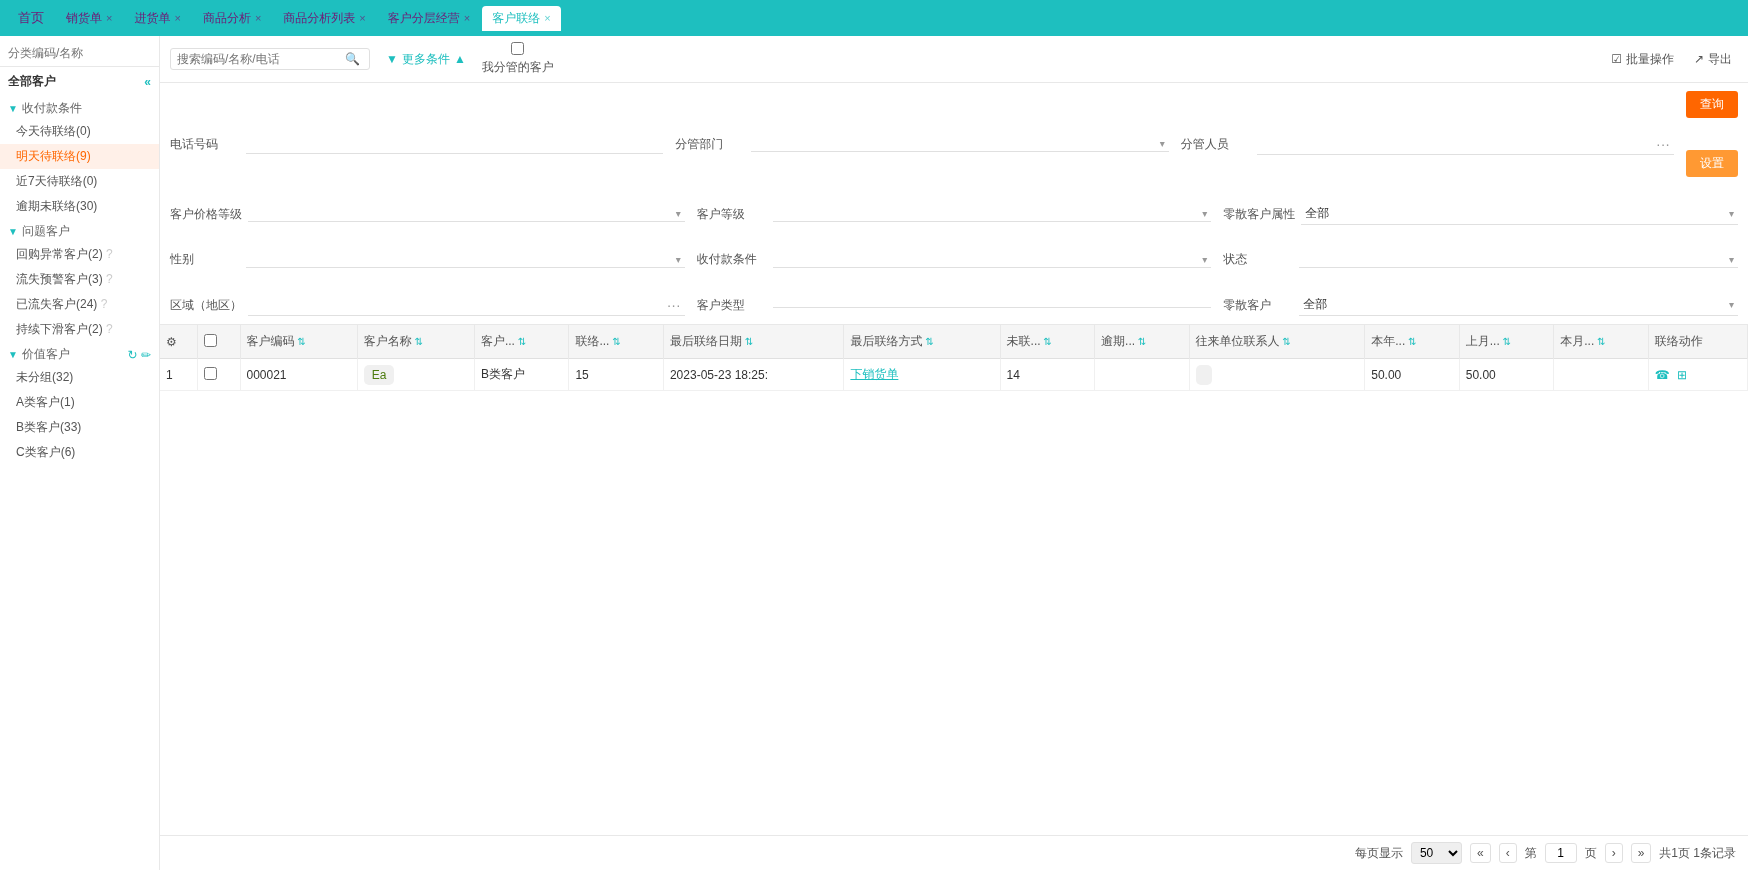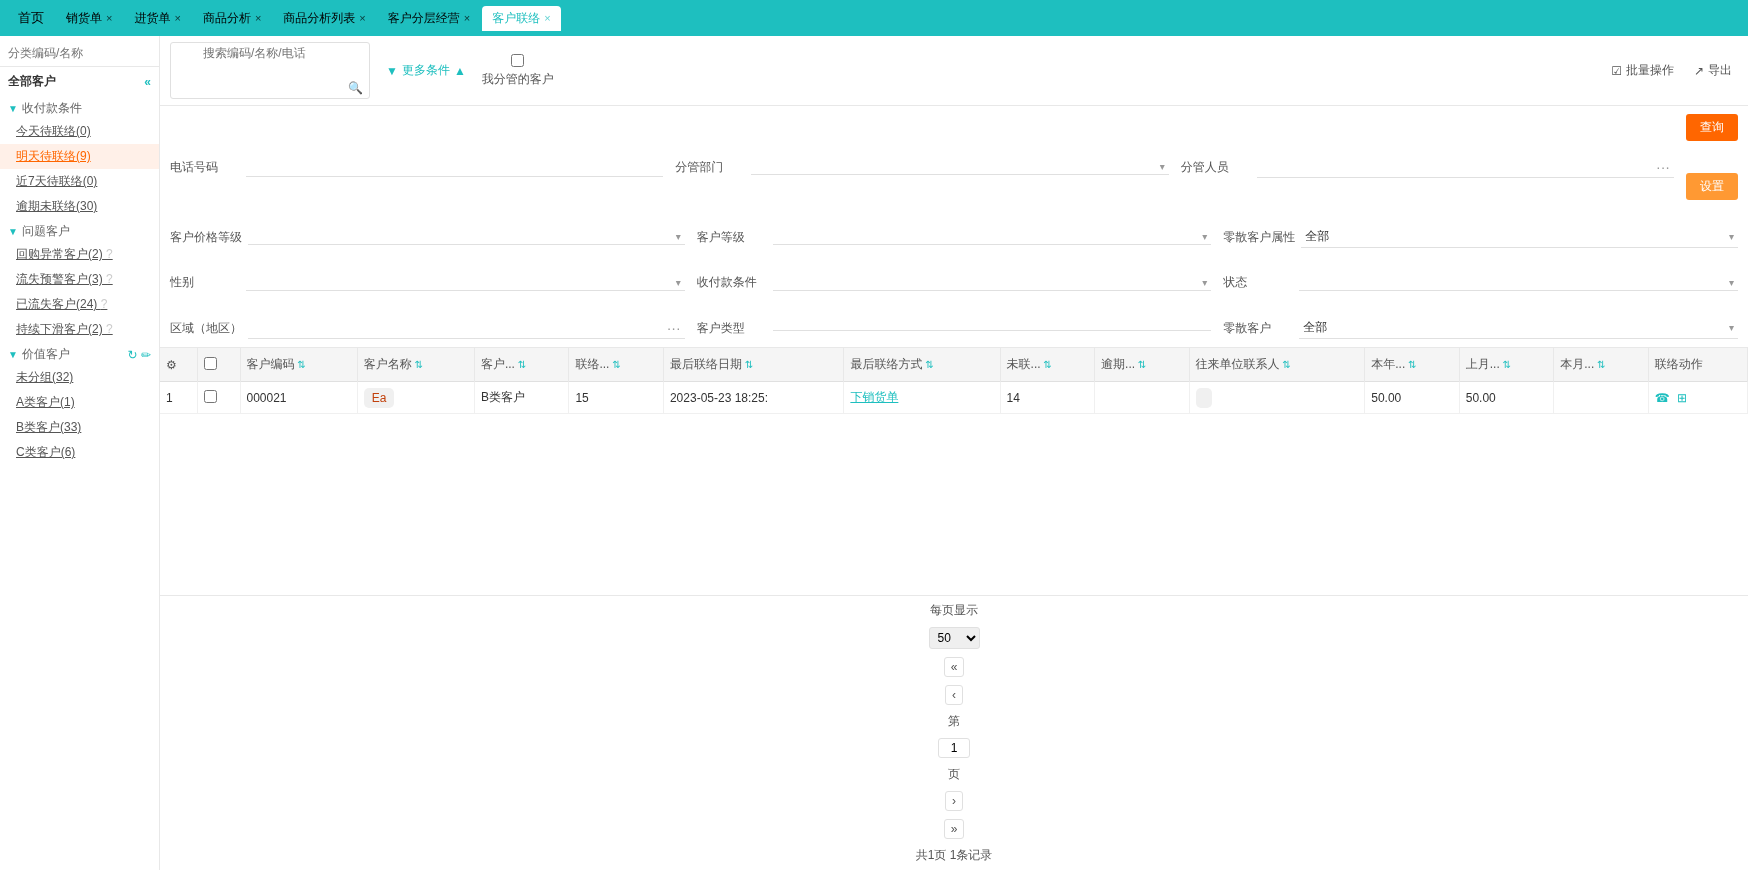--- a/index.html
+++ b/index.html
@@ -8,21 +8,21 @@
     
     .top-nav {
       background: #1ebfbf;
       height: 36px;
       display: flex;
       align-items: center;
       padding: 0 8px;
       gap: 2px;
     }
     .nav-item {
-      color: #000000;
+      color: #701a75;
       padding: 4px 10px;
       cursor: pointer;
       border-radius: 3px;
       white-space: nowrap;
       display: flex;
       align-items: center;
       gap: 4px;
       font-size: 13px;
     }
     .nav-item.active { background: #fff; color: #1ebfbf; border-radius: 4px 4px 0 0; }
@@ -75,21 +75,20 @@
       display: flex;
       align-items: center;
       gap: 4px;
     }
     .sidebar-category .triangle { color: #1ebfbf; font-size: 10px; }
     .sidebar-item {
       padding: 4px 8px 4px 16px;
       color: #555;
       cursor: pointer;
       font-size: 12px;
-      text-decoration: underline;
     }
     .sidebar-item.active { background: #fff0e8; color: #ff6600; }
 
     
     .content-area {
       flex: 1;
       display: flex;
       flex-direction: column;
       overflow: hidden;
     }
@@ -102,24 +101,23 @@
       display: flex;
       align-items: center;
       gap: 8px;
     }
     .search-box {
       display: flex;
       align-items: flex-end;
       border: 1px solid #e0e0e0;
       border-radius: 3px;
       padding: 3px 6px;
-      gap: 21px;
+      gap: 8px;
       background: #fff;
       min-width: 200px;
-      flex-direction: column;
     }
     .search-box input {
       border: none;
       outline: none;
       font-size: 12px;
       color: #999;
       background: transparent;
       width: 160px;
     }
     .filter-btn {
@@ -265,34 +263,33 @@
     tbody tr {
       border-bottom: 1px solid #f0f0f0;
     }
     tbody td {
       padding: 7px 6px;
       color: #333;
       border-right: 1px solid #f0f0f0;
       white-space: nowrap;
     }
     .link-text { color: #1ebfbf; cursor: pointer; text-decoration: underline; }
-    .blurred { color: #c2410c; background: #f0f0f0; border-radius: 5px; padding: 3px 8px; }
+    .blurred { color: #4d7c0f; background: #f0f0f0; border-radius: 5px; padding: 3px 8px; }
 
     
     .footer {
       background: #fff;
       border-top: 1px solid #e8e8e8;
       padding: 6px 12px;
       display: flex;
       align-items: center;
       justify-content: flex-end;
       gap: 8px;
       font-size: 12px;
       color: #555;
-      flex-direction: column;
     }
     .footer-select {
       border: 1px solid #e0e0e0;
       border-radius: 3px;
       padding: 2px 4px;
       font-size: 12px;
       outline: none;
     }
     .page-btn {
       border: 1px solid #e0e0e0;

